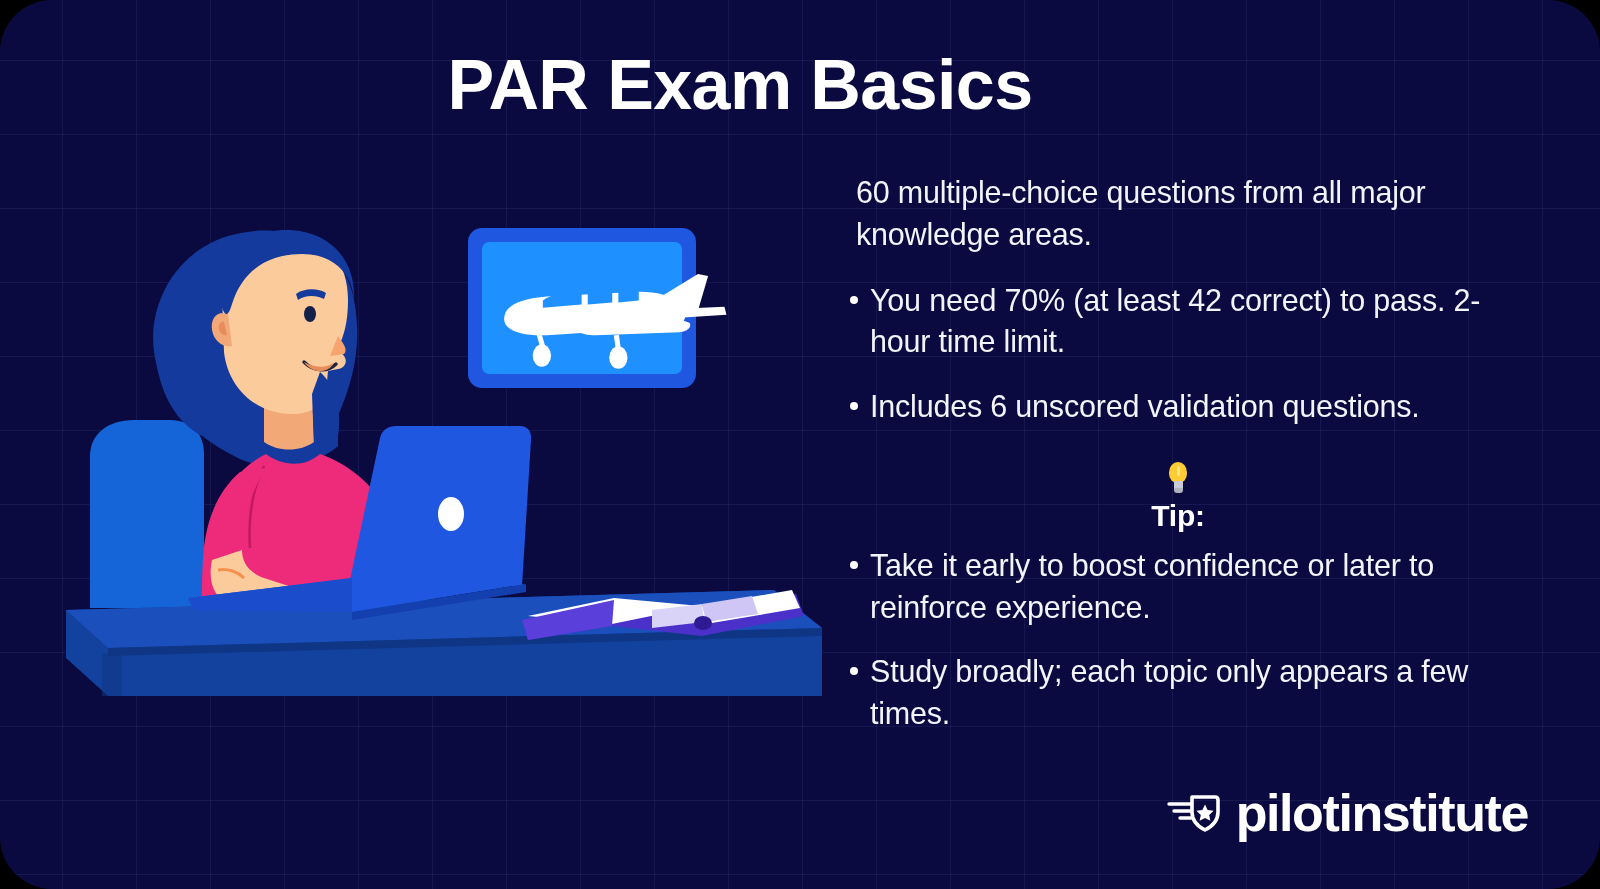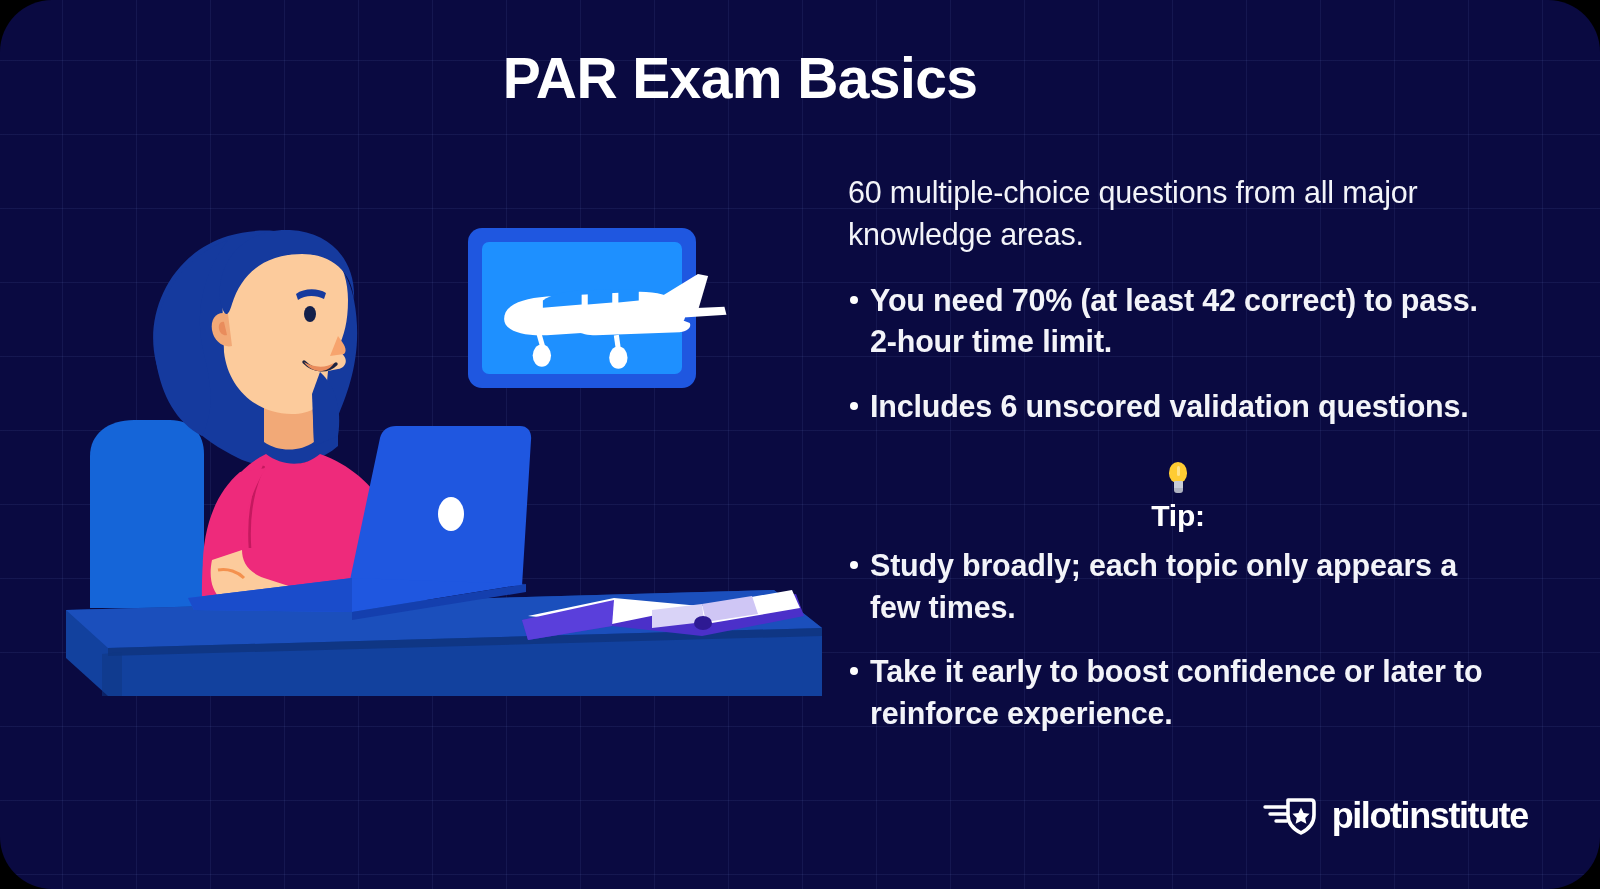--- a/index.html
+++ b/index.html
@@ -15,33 +15,33 @@
       linear-gradient(to right, rgba(120,140,220,.10) 1.4px, transparent 1.4px),
       linear-gradient(to bottom, rgba(120,140,220,.10) 1.4px, transparent 1.4px);
     background-size:74px 74px;
     background-position:-12px -14px;
     pointer-events:none;
   }
 
   
   #title{
     position:absolute;top:47px;left:0;width:1480px;text-align:center;
-    color:#FFFFFF;font-size:57px;font-weight:bold;letter-spacing:-.6px;
+    color:#FFFFFF;font-size:70px;font-weight:bold;letter-spacing:-.6px;
     line-height:1.1;
   }
 
   
   #textcol{
     position:absolute;left:848px;top:172px;width:660px;color:#F4F5FA;
   }
   .lead{
-    font-size:30.5px;line-height:1.37;letter-spacing:-.2px;margin:0 0 24px 0;
+    font-size:30.5px;line-height:1.37;letter-spacing:-.2px;margin:0 0 24px 8px;
     color:#F3F4F9;
   }
-  .blist{list-style:none;margin:0;padding:0;font-weight:bold;}
+  .blist{list-style:none;margin:0;padding:0;}
   .bitem{
     position:relative;padding-left:22px;margin-bottom:23px;
     font-size:30.5px;line-height:1.37;letter-spacing:-.2px;color:#F3F4F9;
   }
   .bitem:before{
     content:"";position:absolute;left:2px;top:16px;
     width:8px;height:8px;border-radius:50%;background:#FFFFFF;
   }
   .tiprow{
     display:flex;align-items:center;gap:5px;margin:34px 0 12px 0;flex-direction:column;
@@ -67,21 +67,21 @@
 
   
   #art{position:absolute;left:52px;top:196px;width:800px;height:520px;}
   #art svg{display:block;}
 
   
   #logo{
     position:absolute;right:72px;bottom:50px;display:flex;align-items:center;gap:15px;
   }
   #logo .wordmark{
-    color:#FFFFFF;font-size:36px;font-weight:bold;letter-spacing:-1.4px;line-height:1;
+    color:#FFFFFF;font-size:52px;font-weight:bold;letter-spacing:-1.4px;line-height:1;
   }
 </style>
 </head>
 <body>
 
 <div id="card">
 
   <div id="grid"></div>
 
   <div id="title">PAR Exam Basics</div>
@@ -229,22 +229,22 @@
       <span class="bulb">
         <span class="glass"></span>
           <span class="filament"></span>
         <span class="neck"></span>
           <span class="base"></span>
       </span>
       <span class="tipword">Tip:</span>
     </div>
 
     <ul class="blist">
+      <li class="bitem">Take it early to boost confidence or later to reinforce experience.</li>
       <li class="bitem">Study broadly; each topic only appears a few times.</li>
-      <li class="bitem">Take it early to boost confidence or later to reinforce experience.</li>
     </ul>
   </div>
 
   <div id="logo">
     <span>
       <svg width="54" height="42" viewBox="0 0 54 42" xmlns="http://www.w3.org/2000/svg">
 
         <path d="M2 14 L24 14" stroke="#FFFFFF" stroke-width="3.4" stroke-linecap="round"></path>
         <path d="M7 21 L24 21" stroke="#FFFFFF" stroke-width="3.4" stroke-linecap="round"></path>
         <path d="M13 28 L24 28" stroke="#FFFFFF" stroke-width="3.4" stroke-linecap="round"></path>

